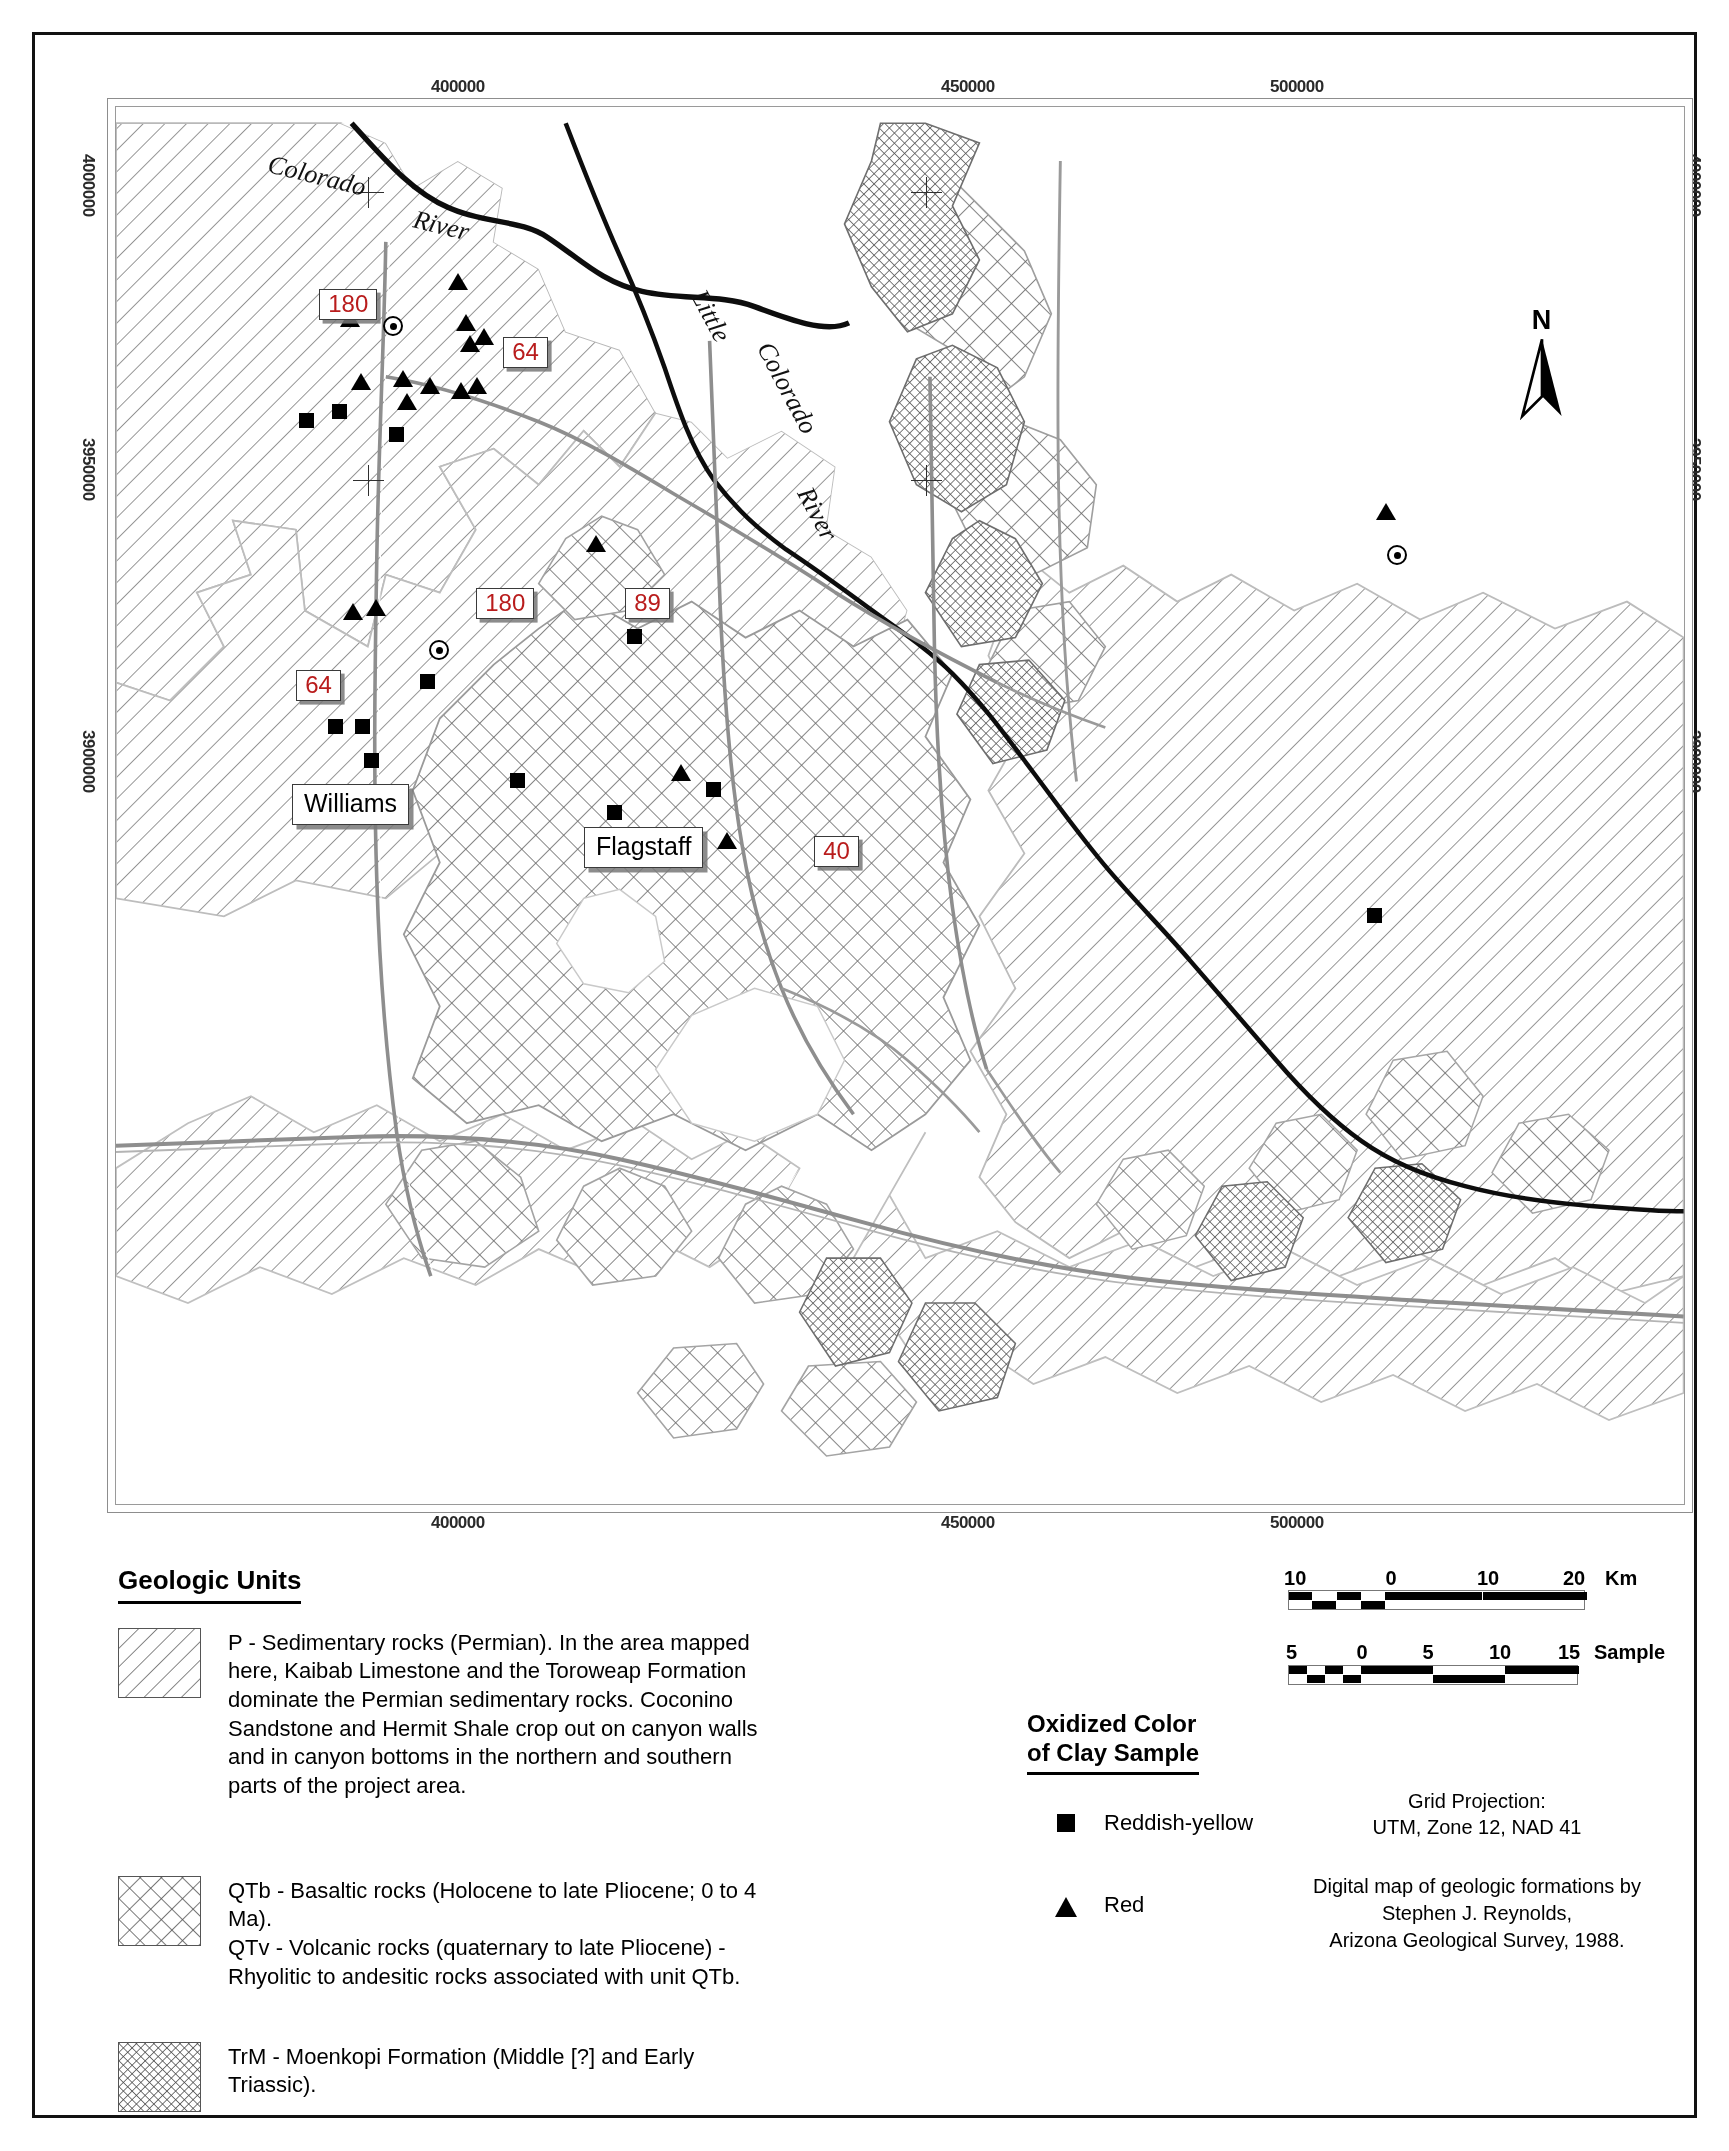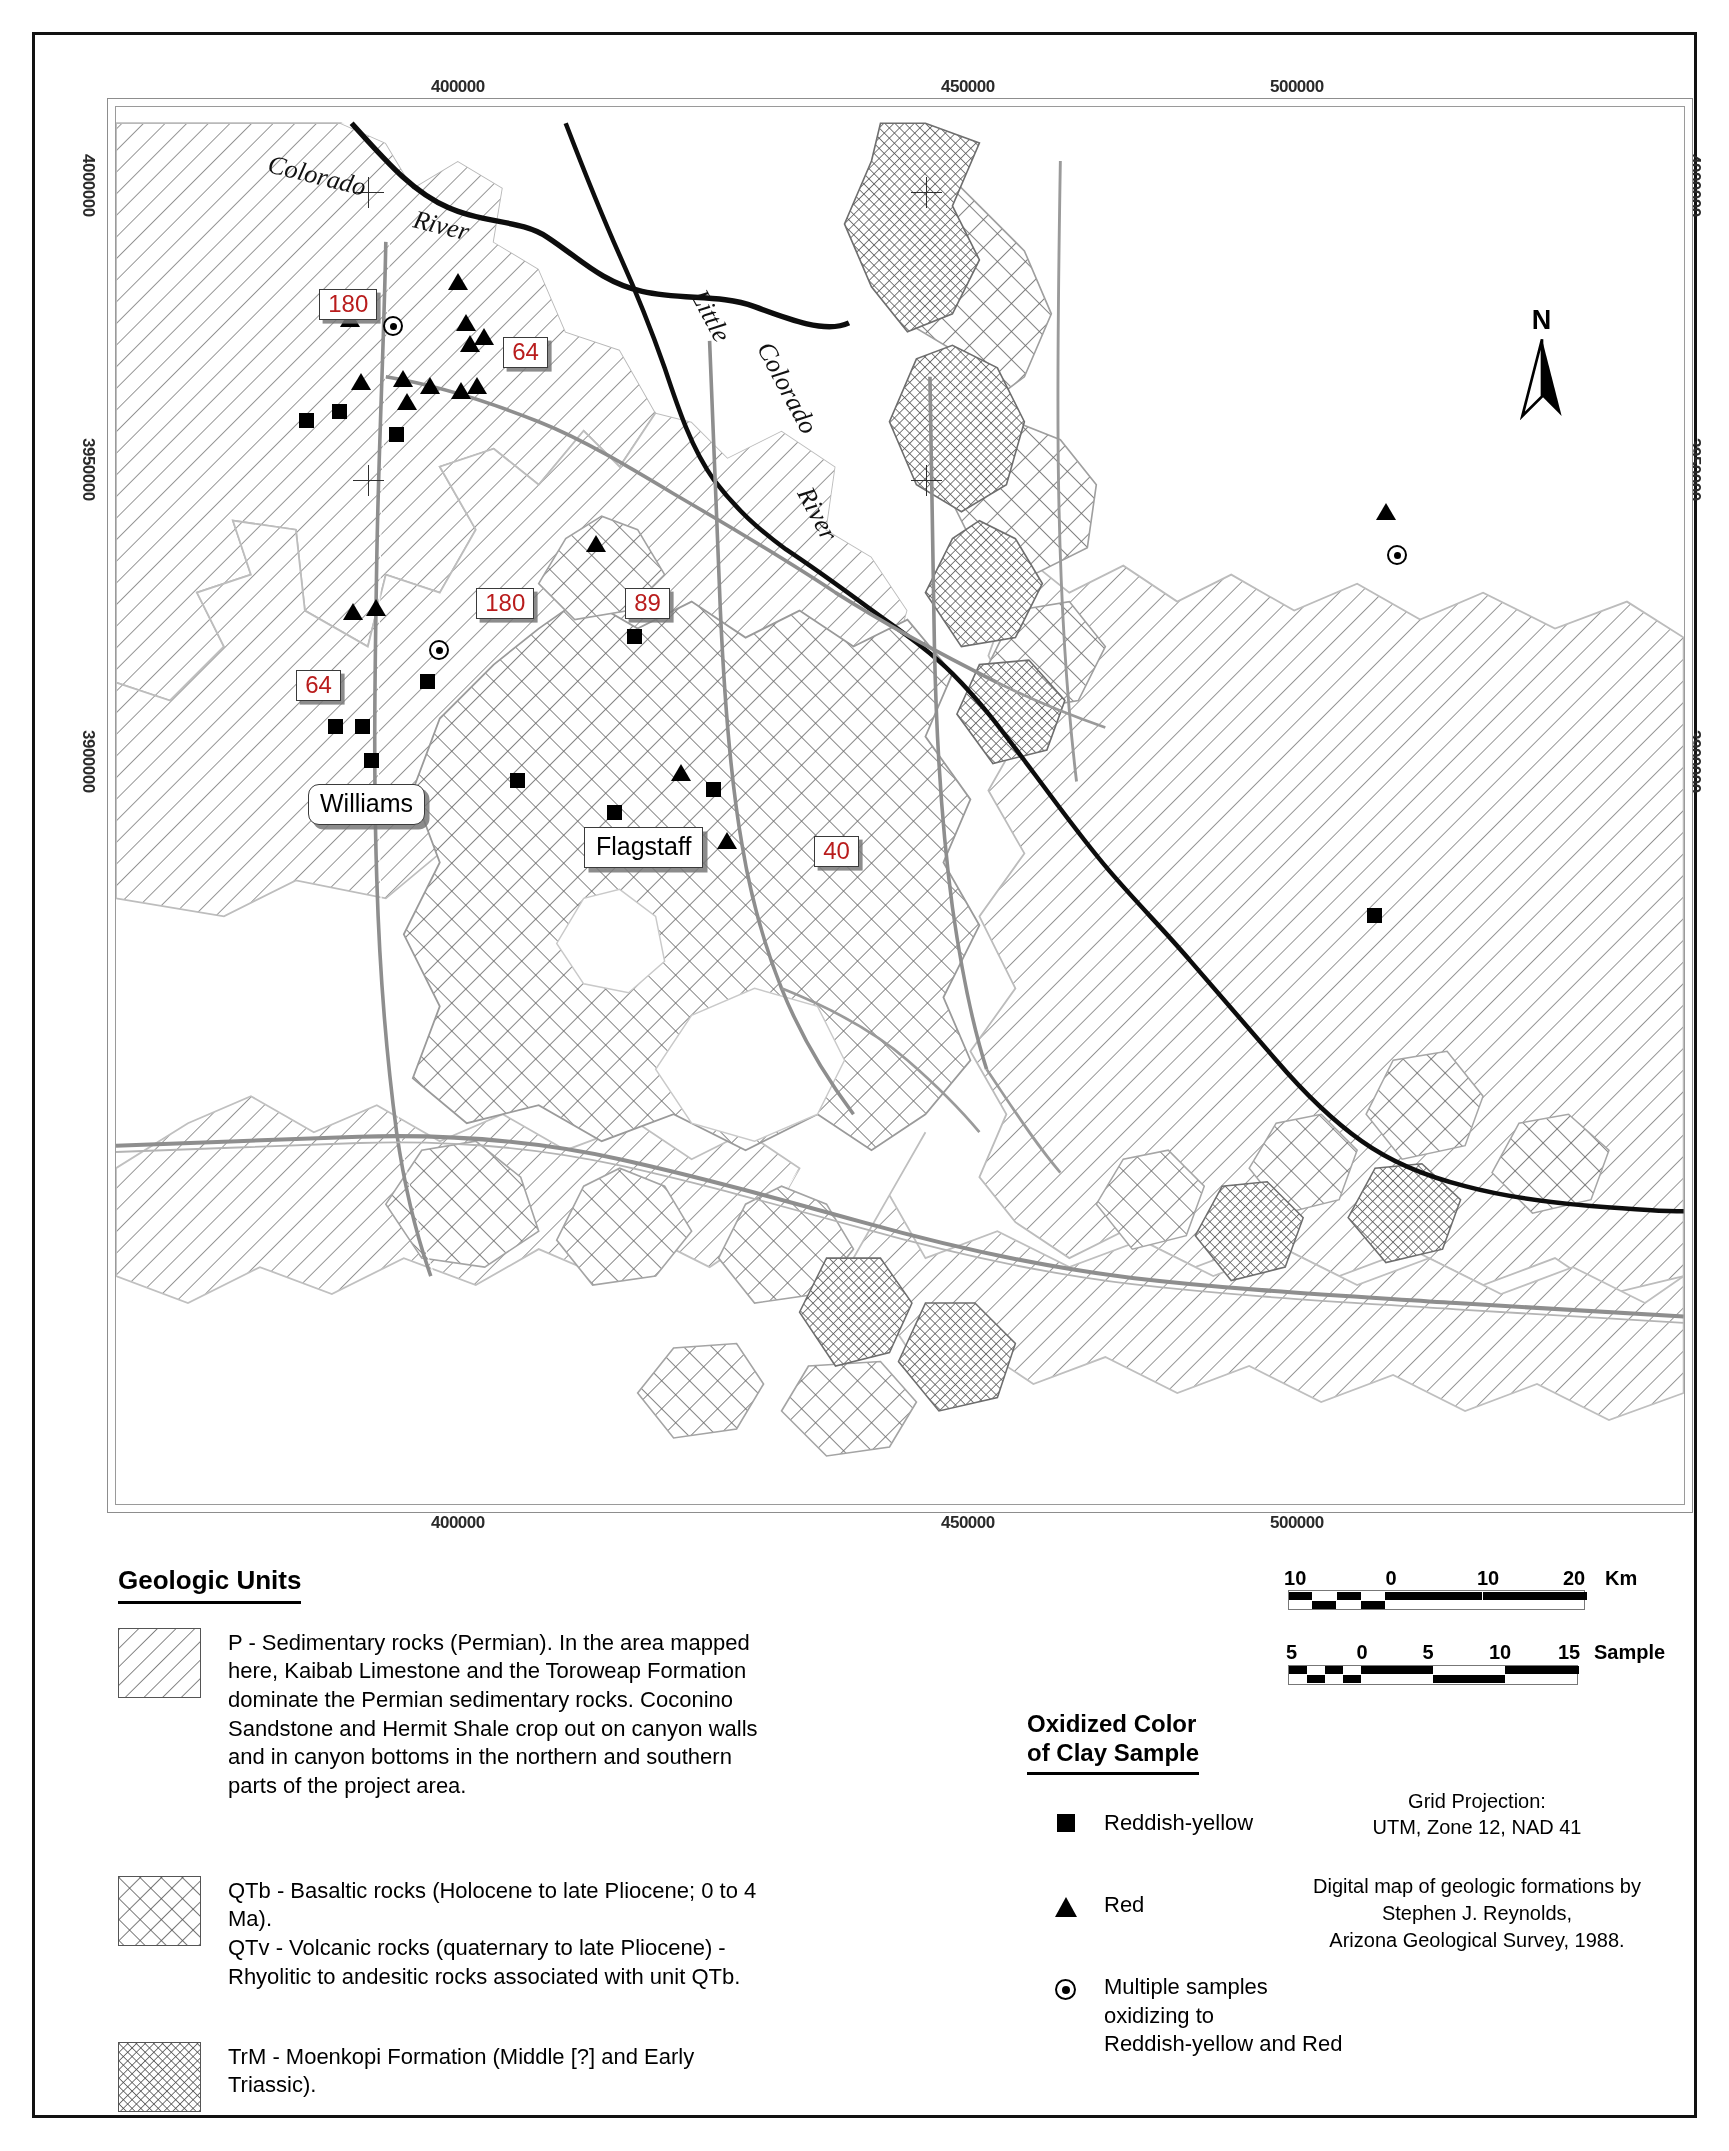--- a/index.html
+++ b/index.html
@@ -379,21 +379,21 @@
         <div class="river-label" style="left:621px; top:266px; transform:rotate(62deg);">Colorado</div>
         <div class="river-label" style="left:673px; top:392px; transform:rotate(62deg);">River</div>
 
         <div class="shield" style="left:203px; top:182px;">180</div>
         <div class="shield" style="left:387px; top:230px;">64</div>
         <div class="shield" style="left:360px; top:481px;">180</div>
         <div class="shield" style="left:509px; top:481px;">89</div>
         <div class="shield" style="left:180px; top:563px;">64</div>
         <div class="shield" style="left:698px; top:729px;">40</div>
 
-        <div class="city-label" style="left:192px; top:677px;border-radius:11px;">Williams</div>
+        <div class="city-label" style="left:176px; top:677px;">Williams</div>
         <div class="city-label" style="left:468px; top:720px;">Flagstaff</div>
 
         <div class="sym sym-tri" style="left:332px; top:166px;"></div>
         <div class="sym sym-tri" style="left:224px; top:203px;"></div>
         <div class="sym sym-tri" style="left:340px; top:207px;"></div>
         <div class="sym sym-tri" style="left:358px; top:221px;"></div>
         <div class="sym sym-tri" style="left:344px; top:228px;"></div>
         <div class="sym sym-tri" style="left:235px; top:266px;"></div>
         <div class="sym sym-tri" style="left:277px; top:263px;"></div>
         <div class="sym sym-tri" style="left:281px; top:286px;"></div>
@@ -506,30 +506,20 @@
         <div class="ox-lbl">Reddish-yellow</div>
       </div>
 
       <div class="ox-row" style="margin-top:54px;">
         <div class="ox-sym">
             <div class="ox-tri"></div>
           </div>
         <div class="ox-lbl">Red</div>
       </div>
 
-      <div class="ox-row" style="margin-top:54px;">
-        <div class="ox-sym">
-            <div class="ox-circ">
-              <i></i>
-            </div>
-          </div>
-        <div class="ox-lbl" style="white-space:pre-line;">Multiple samples
-oxidizing to
-Reddish-yellow and Red</div>
-      </div>
     </div>
 
     <div id="scale-block">
 
       <div class="scalebar-wrap">
         <div class="scale-nums">
           <span style="left:7.2px;">10</span>
           <span style="left:103px;">0</span>
           <span style="left:200px;">10</span>
           <span style="left:286px;">20</span>

